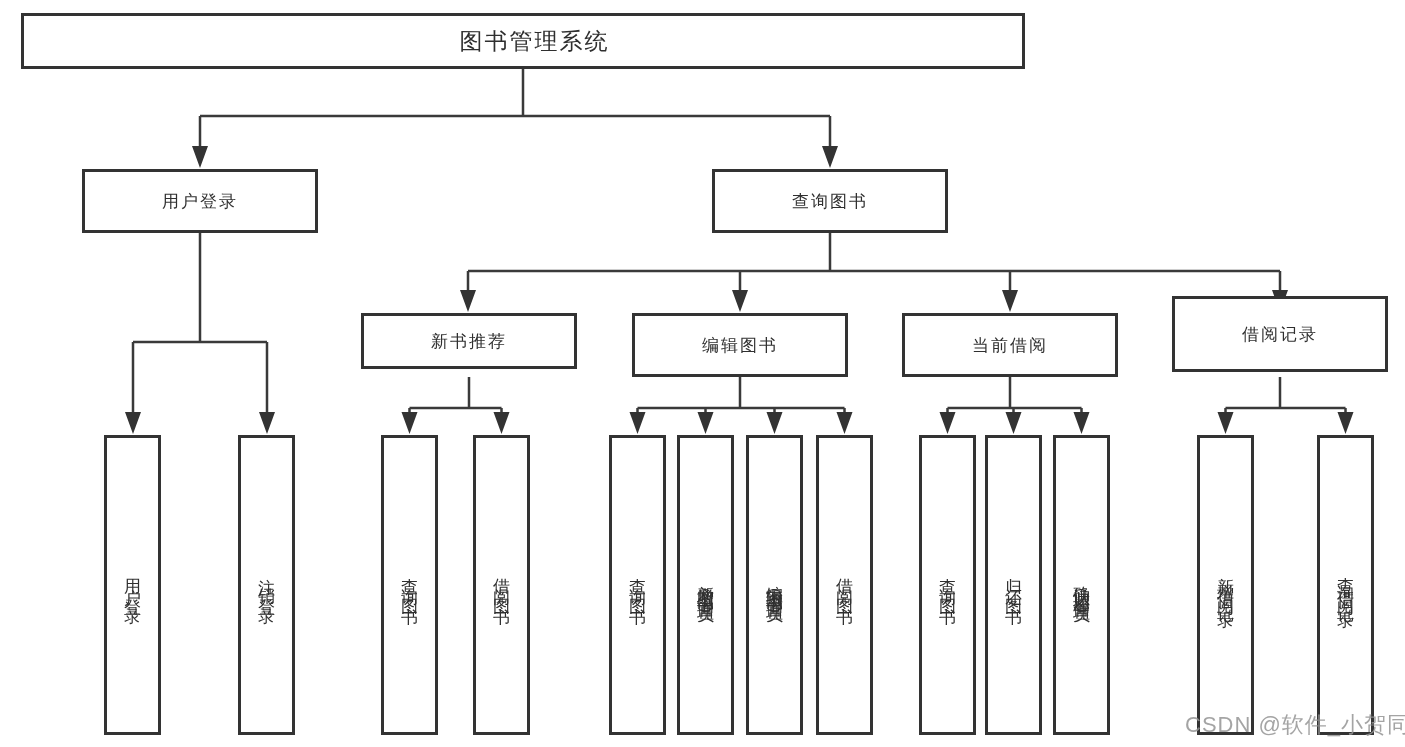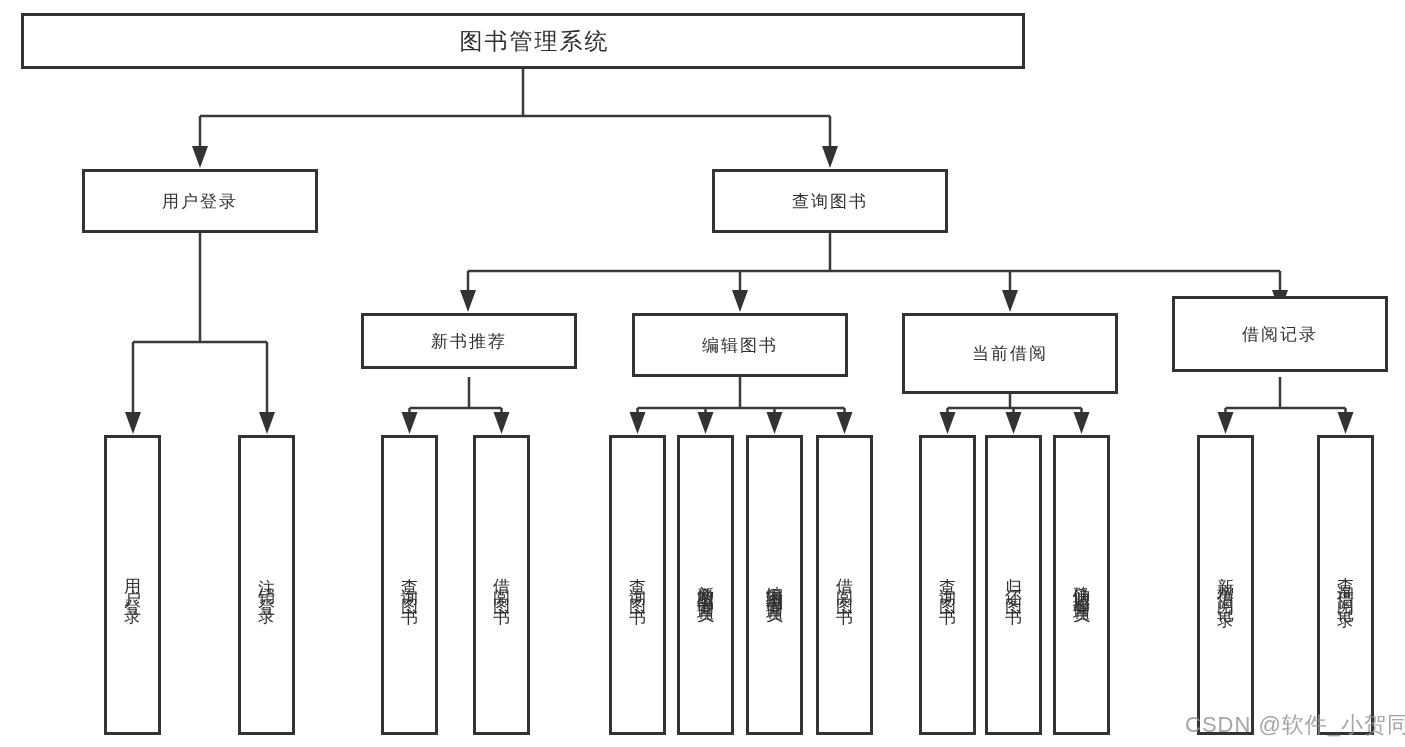--- a/index.html
+++ b/index.html
@@ -65,21 +65,21 @@
              M1217.5 412 h16 l-8 22 z M1337.5 412 h16 l-8 22 z" fill="#333333" stroke="none"></path>
   </svg>
 
   <div class="node root" style="left:21px;top:13px;width:1004px;height:56px;">图书管理系统</div>
 
   <div class="node" style="left:82px;top:169px;width:236px;height:64px;">用户登录</div>
   <div class="node" style="left:712px;top:169px;width:236px;height:64px;">查询图书</div>
 
   <div class="node" style="left:361px;top:313px;width:216px;height:56px;">新书推荐</div>
   <div class="node" style="left:632px;top:313px;width:216px;height:64px;">编辑图书</div>
-  <div class="node" style="left:902px;top:313px;width:216px;height:81px;">当前借阅</div>
+  <div class="node" style="left:902px;top:313px;width:216px;height:64px;">当前借阅</div>
   <div class="node" style="left:1172px;top:296px;width:216px;height:76px;">借阅记录</div>
 
   <div class="node leaf ls-s" style="left:104px;top:435px;width:57px;height:300px;">用户登录</div>
   <div class="node leaf ls-s" style="left:238px;top:435px;width:57px;height:300px;">注销登录</div>
 
   <div class="node leaf ls-s" style="left:381px;top:435px;width:57px;height:300px;">查询图书</div>
   <div class="node leaf ls-s" style="left:473px;top:435px;width:57px;height:300px;">借阅图书</div>
 
   <div class="node leaf ls-s" style="left:609px;top:435px;width:57px;height:300px;">查询图书</div>
   <div class="node leaf ls-l" style="left:677px;top:435px;width:57px;height:300px;">新增图书（管理员）</div>

